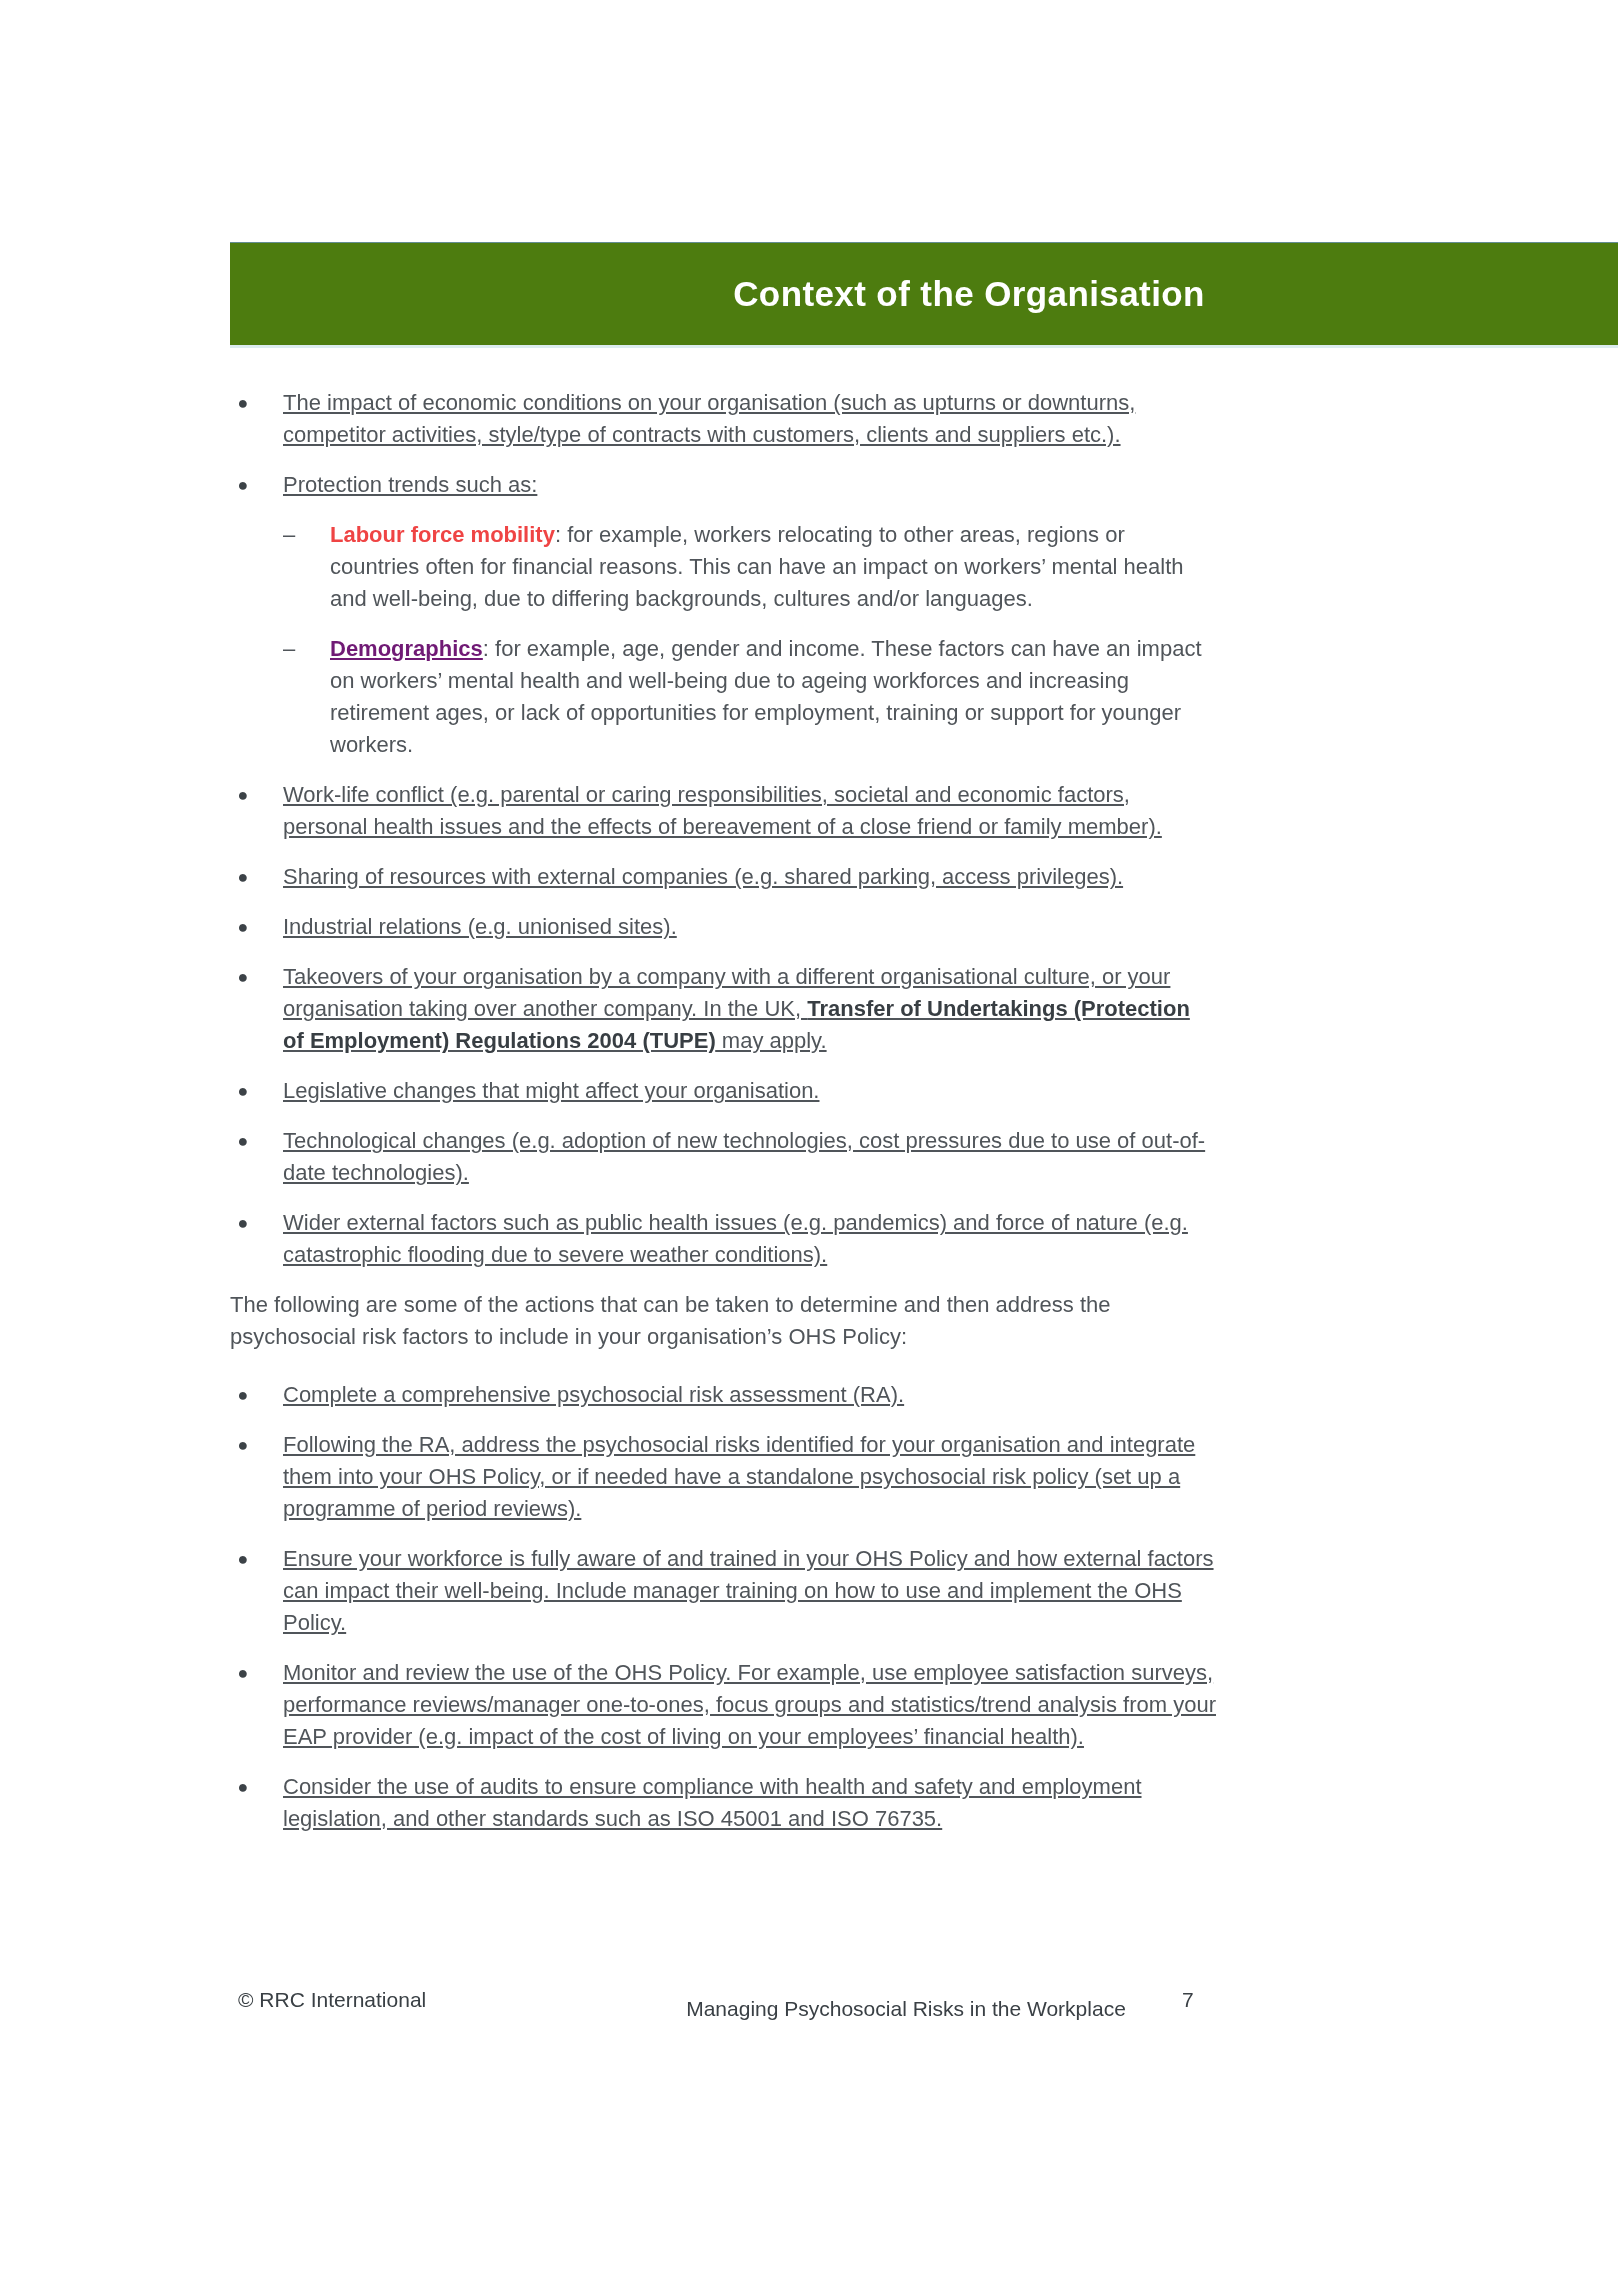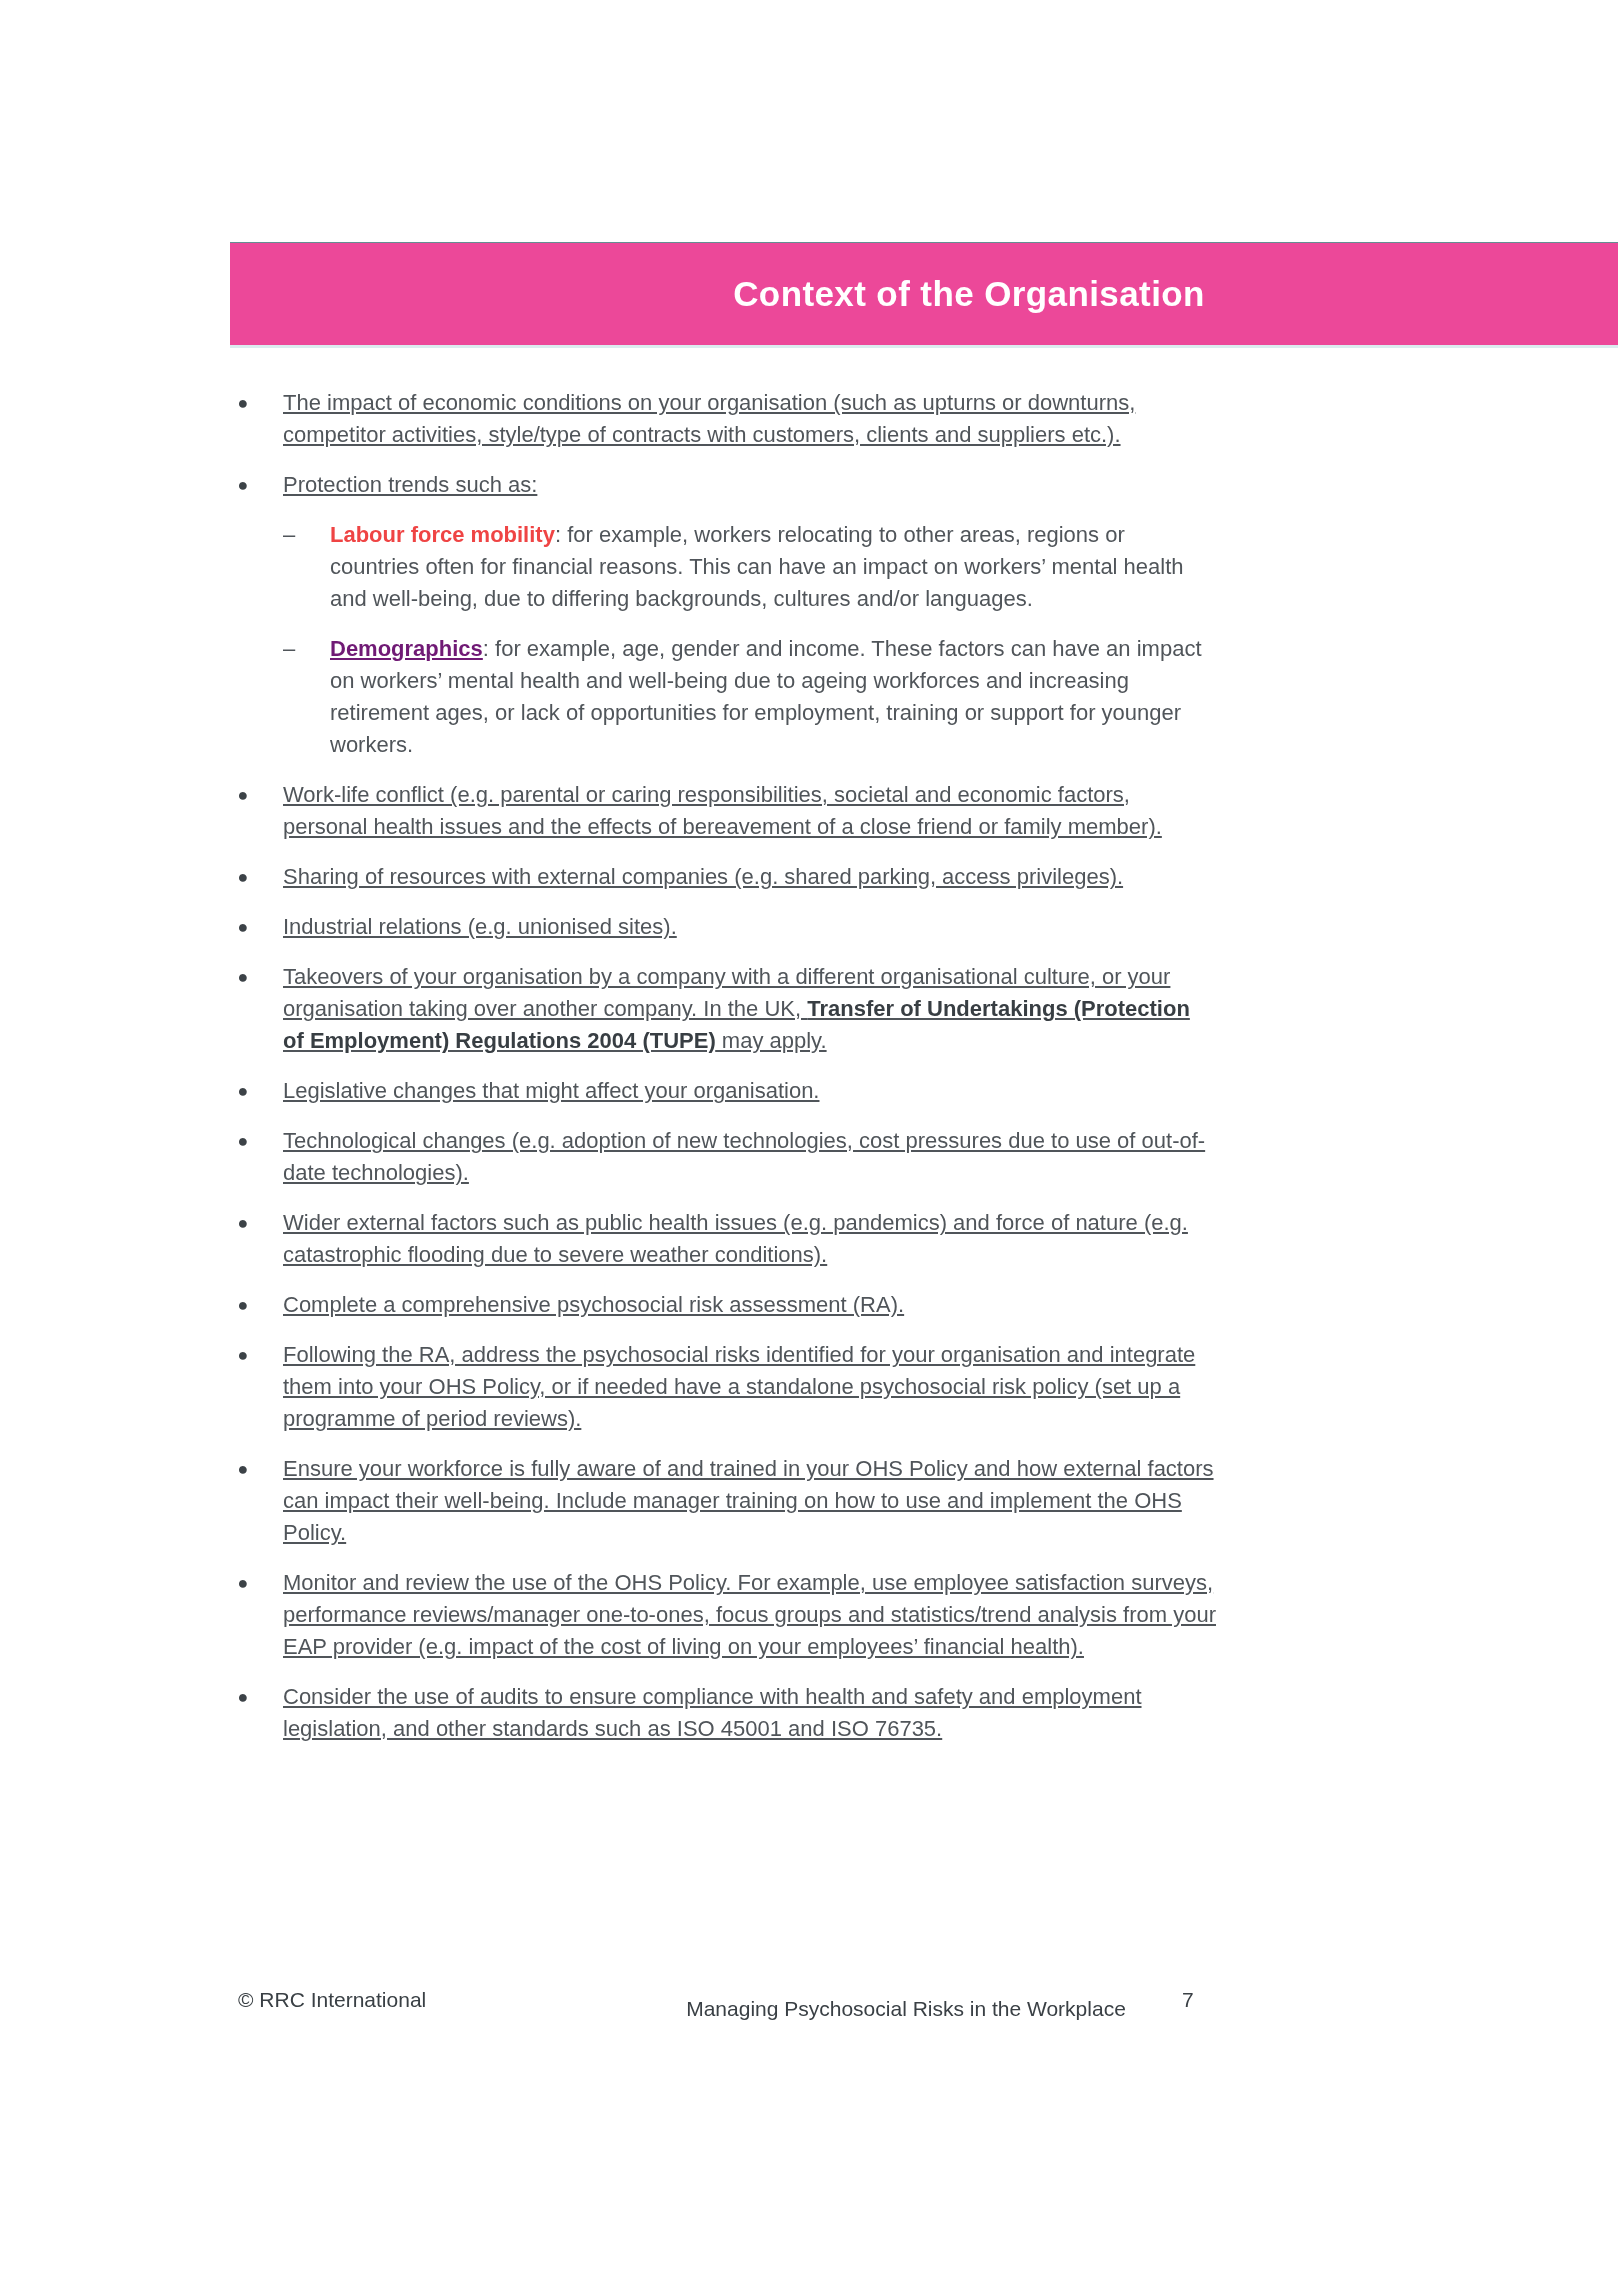--- a/index.html
+++ b/index.html
@@ -77,21 +77,21 @@
   .footer span { position: absolute; top: 0; white-space: nowrap; }
   .f-copy  { left: 238px; }
   .f-title { left: 906px; transform: translateX(-50%); margin-top: 9px; }
   .f-page  { left: 1182px; }
 </style>
 </head>
 <body>
 
 <div class="page">
 
-  <header class="banner" style="background: #ec4899; border-bottom-color: rgb(220, 236, 239);">
+  <header class="banner" style="background: #4d7c0f; border-bottom-color: rgb(220, 236, 239);">
     <h1 style="color: rgb(255, 255, 255);">Context of the Organisation</h1>
   </header>
 
   <main class="content" style="color: rgb(80, 85, 90);">
 
     <div>
 
       <div class="li">
         <span class="m1">●</span>
         <div class="t1"><span>The impact of economic conditions on your organisation (such as upturns or downturns, competitor activities, style/type of contracts with customers, clients and suppliers etc.).</span></div>
@@ -142,20 +142,21 @@
         <div class="t1"><span>Technological changes (e.g. adoption of new technologies, cost pressures due to use of out-of-date technologies).</span></div>
       </div>
 
       <div class="li">
         <span class="m1">●</span>
         <div class="t1"><span>Wider external factors such as public health issues (e.g. pandemics) and force of nature (e.g. catastrophic flooding due to severe weather conditions).</span></div>
       </div>
 
     </div>
 
+    <p class="para">The following are some of the actions that can be taken to determine and then address the psychosocial risk factors to include in your organisation’s OHS Policy:</p>
 
     <div>
 
       <div class="li">
         <span class="m1">●</span>
         <div class="t1"><span>Complete a comprehensive psychosocial risk assessment (RA).</span></div>
       </div>
 
       <div class="li">
         <span class="m1">●</span>

